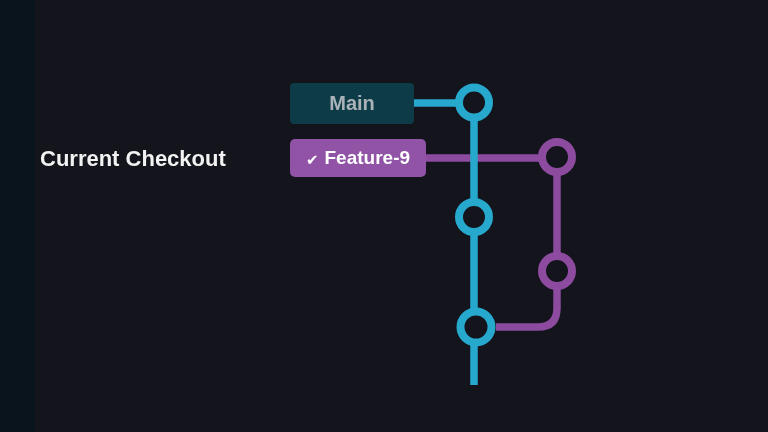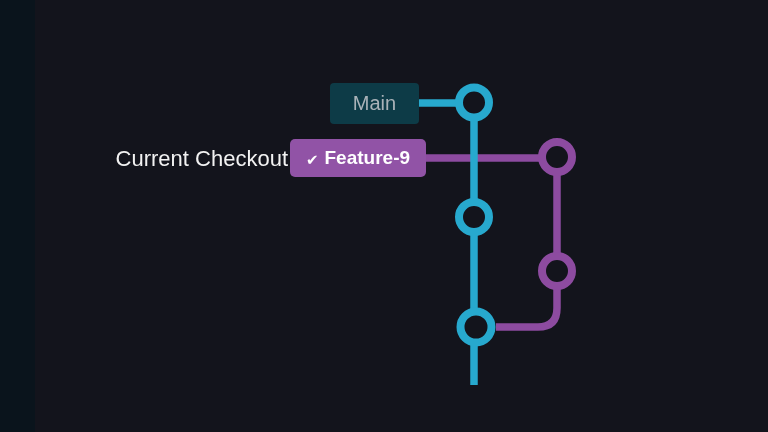--- a/index.html
+++ b/index.html
@@ -14,34 +14,33 @@
     position:absolute;left:0;top:0;width:35px;height:432px;
     background:var(--band,#0a141c);
   }
   .graph{position:absolute;left:0;top:0;width:768px;height:432px;}
   .line-cyan{stroke:var(--cyan,#27a9ce);stroke-width:7.5;fill:none;}
   .line-purple{stroke:var(--purple,#8d4ba0);stroke-width:7.5;fill:none;}
   .node{fill:var(--bg,#13141c);stroke-width:8;}
   .node-cyan{stroke:var(--cyan,#27a9ce);}
   .node-purple{stroke:var(--purple,#8d4ba0);}
   .main-box{
-    position:absolute;left:290px;top:83px;width:89px;height:41px;
+    position:absolute;left:290px;top:83px;width:124px;height:41px;
     background:var(--teal-box,#0d3b47);
     border-radius:4px;
     display:flex;align-items:center;justify-content:center;
     color:var(--teal-box-text,#a9b2b8);
-    font-size:20px;font-weight:normal;
+    font-size:20px;font-weight:bold;
     box-sizing:border-box;
-    margin-left:40px;
   }
   .checkout-text{
     position:absolute;left:40px;top:145px;width:248px;
-    text-align:right;
+    text-align:left;
     color:var(--checkout-text,#f2f2f2);
-    font-size:22px;font-weight:normal;line-height:27px;
+    font-size:22px;font-weight:bold;line-height:27px;
     white-space:nowrap;
   }
   .feature-box{
     position:absolute;left:290px;top:139px;width:136px;height:38px;
     background:var(--purple-box,#9153a6);
     border-radius:5px;
     display:flex;align-items:center;justify-content:center;gap:6px;
     color:var(--feature-text,#ffffff);
     font-size:19px;font-weight:bold;
     box-sizing:border-box;

